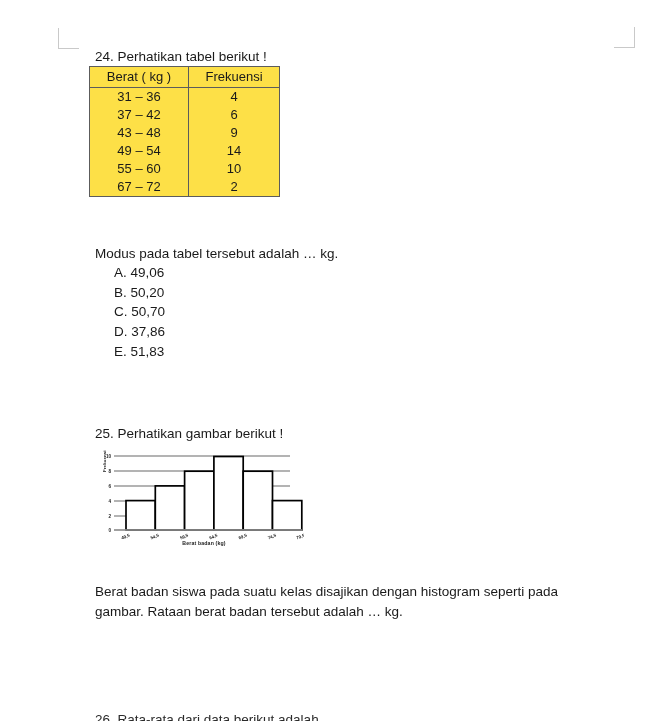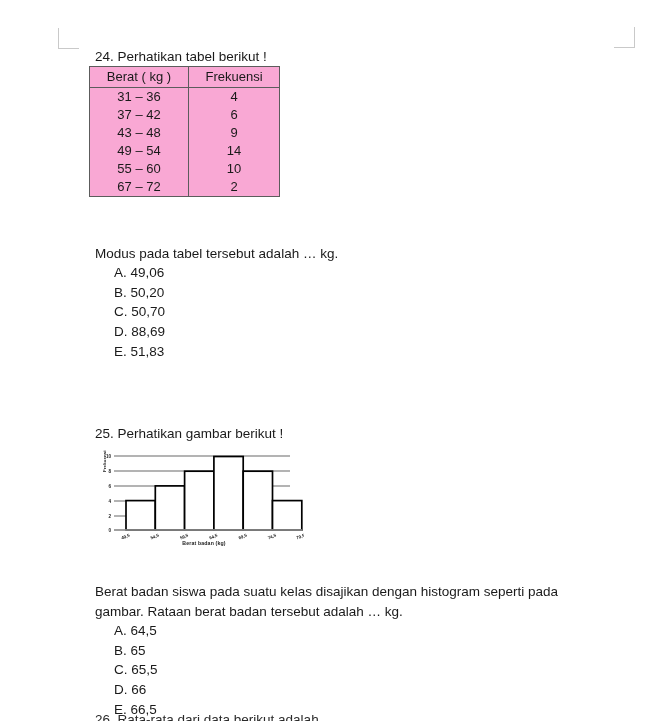--- a/index.html
+++ b/index.html
@@ -49,21 +49,21 @@
     white-space: nowrap;
   }
 
   
   .freq-table {
     position: absolute;
     left: 89px;
     top: 66px;
     border-collapse: collapse;
     font-size: 13px;
-    background: #f9a8d4;
+    background: #fde047;
   }
   .freq-table th,
   .freq-table td {
     border: 1px solid #5c5c5c;
     text-align: center;
     padding: 1px 0 2px 0;
     font-weight: normal;
   }
   .freq-table th {
     font-weight: normal;
@@ -182,21 +182,21 @@
       </tr>
     </tbody>
   </table>
 
   <div class="q-body" style="left:95px; top:244px;">Modus pada tabel tersebut adalah … kg.</div>
 
   <div class="opt-list" style="left:114px; top:263px;">
     <div>A. 49,06</div>
     <div>B. 50,20</div>
     <div>C. 50,70</div>
-    <div>D. 88,69</div>
+    <div>D. 37,86</div>
     <div>E. 51,83</div>
   </div>
 
   <div class="q-head" style="left:95px; top:397px;margin-top:28px;">25. Perhatikan gambar berikut !</div>
 
   <div class="hist-wrap">
     <div class="hist-ylabel">Frekuensi</div>
 
     <svg class="hist-svg" width="200" height="112" viewBox="0 0 200 112">
 
@@ -241,23 +241,16 @@
     </svg>
 
     <div class="hist-xtitle">Berat badan (kg)</div>
   </div>
 
   <div class="q-body" style="left:95px; top:582px; width:520px;">
     <div>Berat badan siswa pada suatu kelas disajikan dengan histogram seperti pada</div>
     <div>gambar. Rataan berat badan tersebut adalah … kg.</div>
   </div>
 
-  <div class="opt-list" style="left:114px; top:621px;">
-    <div>A. 64,5</div>
-    <div>B. 65</div>
-    <div>C. 65,5</div>
-    <div>D. 66</div>
-    <div>E. 66,5</div>
-  </div>
 
   <div class="clipped-line">26. Rata-rata dari data berikut adalah …</div>
 
 </div>
 
 </body></html>

